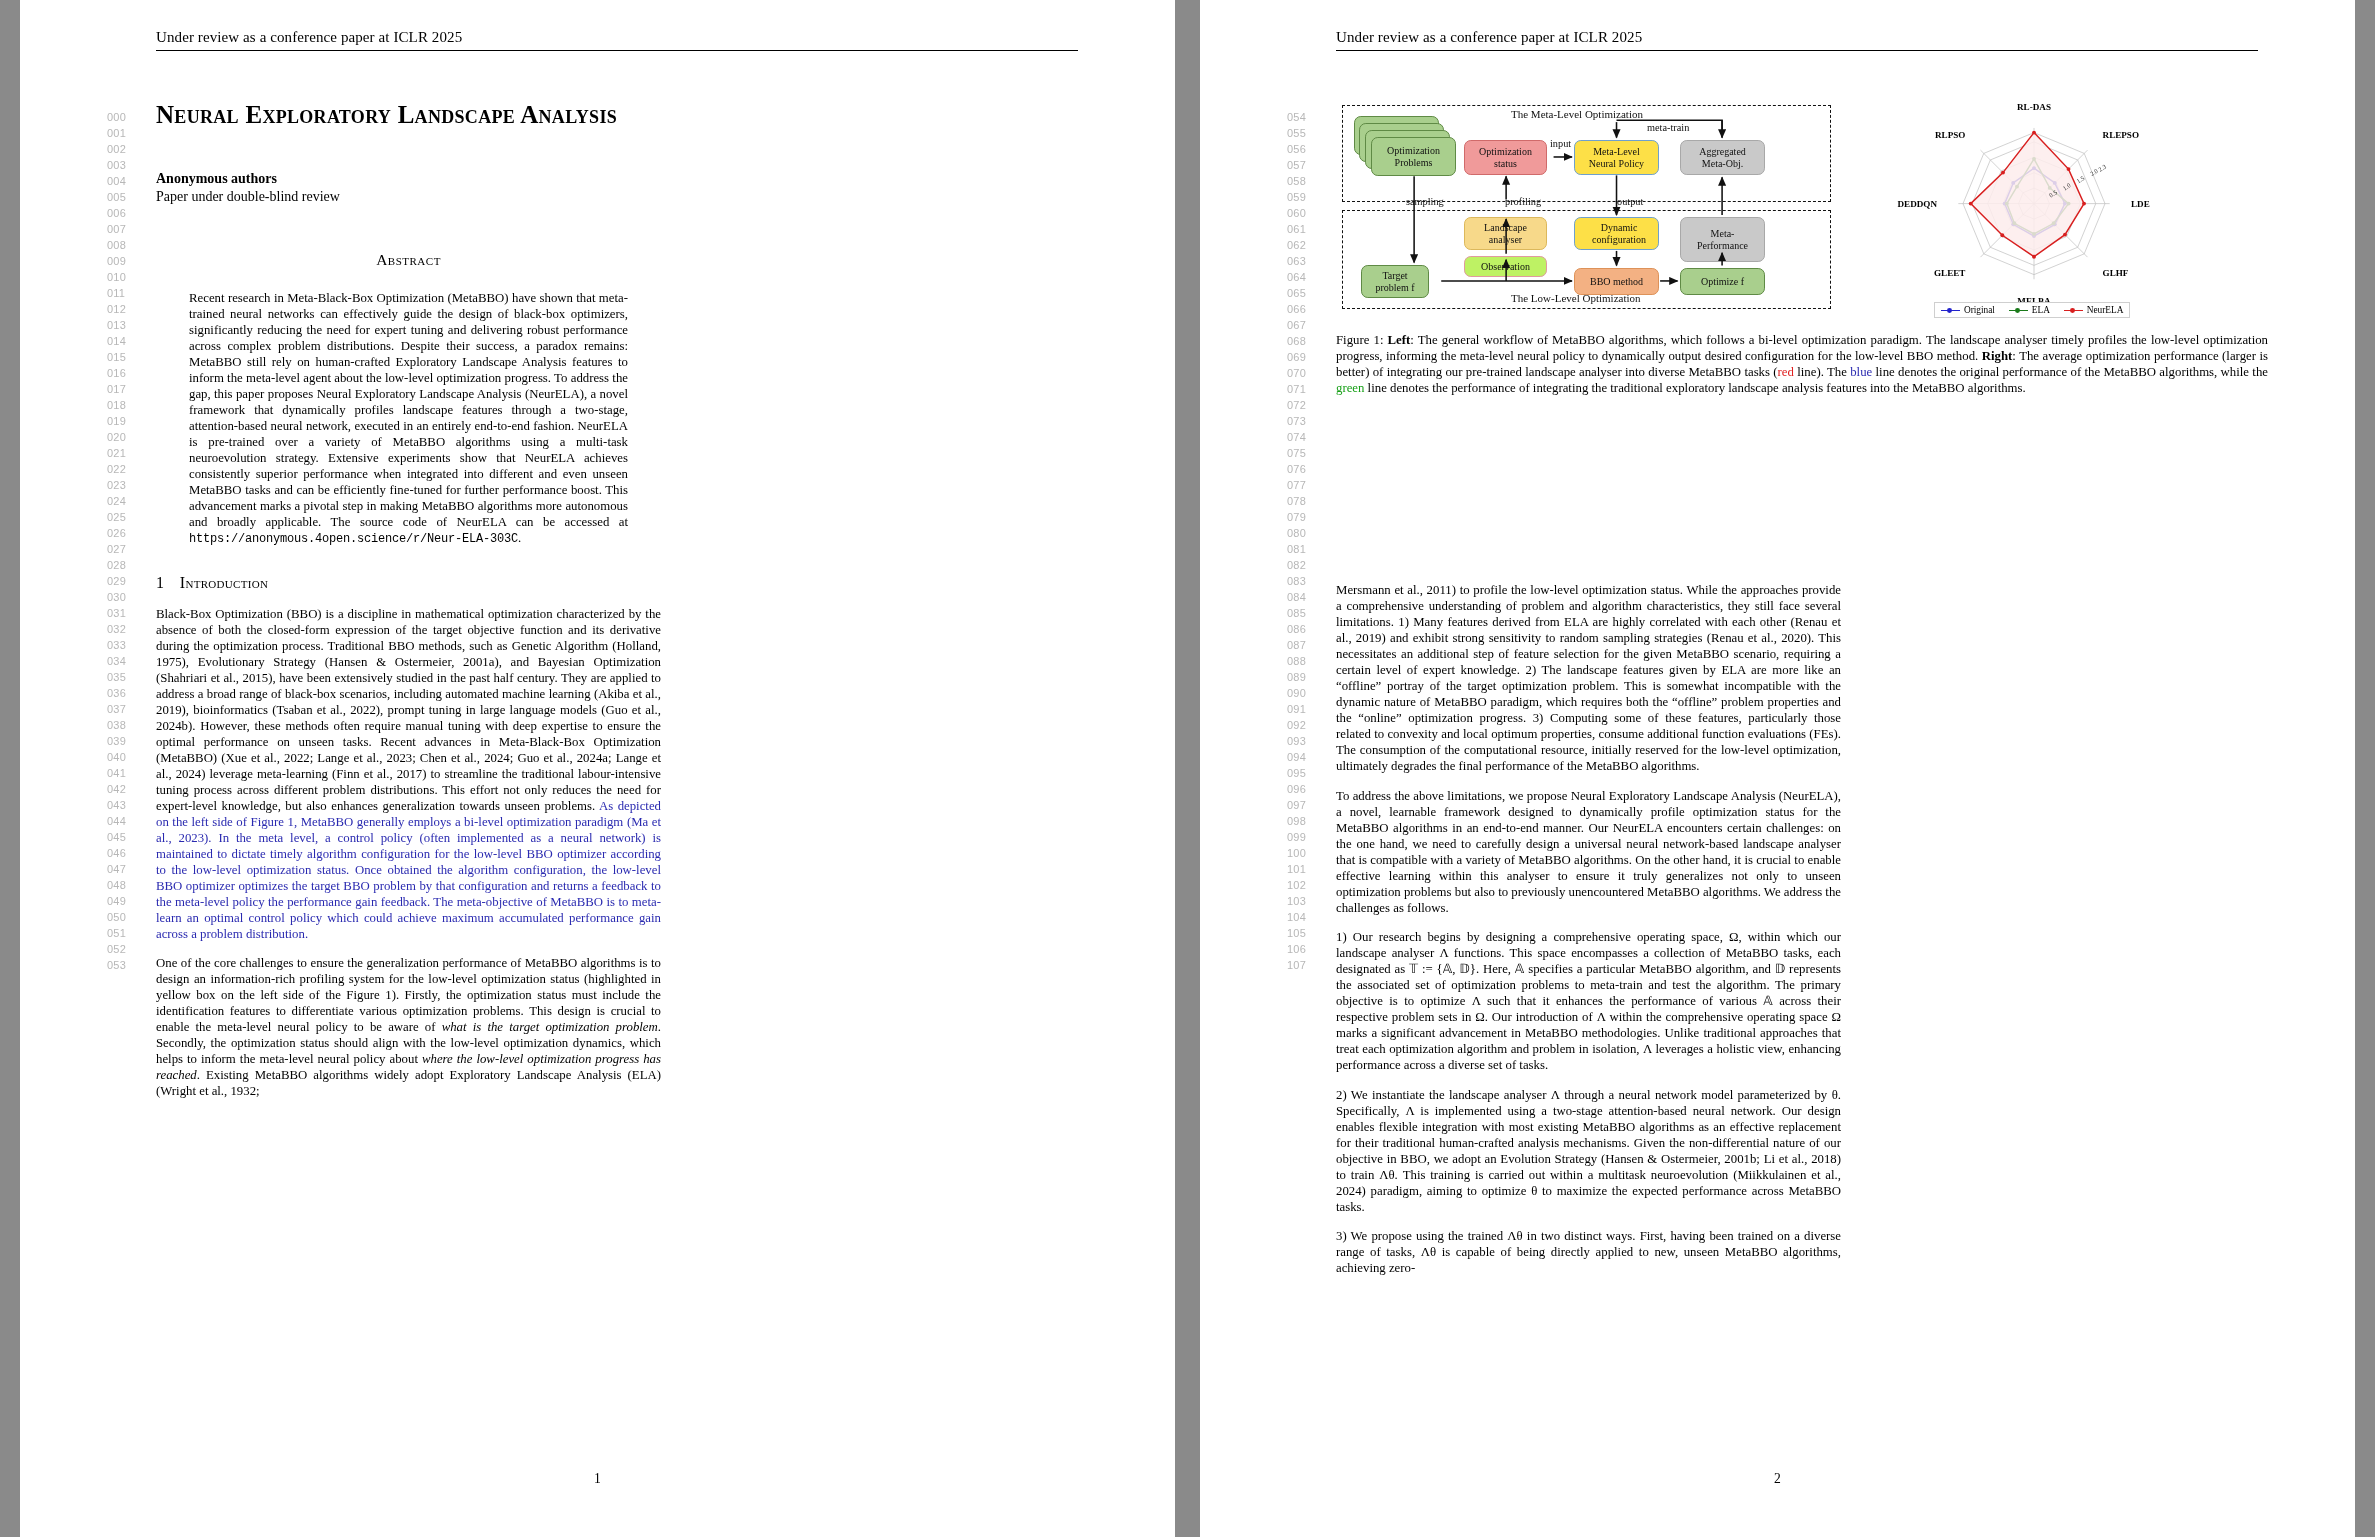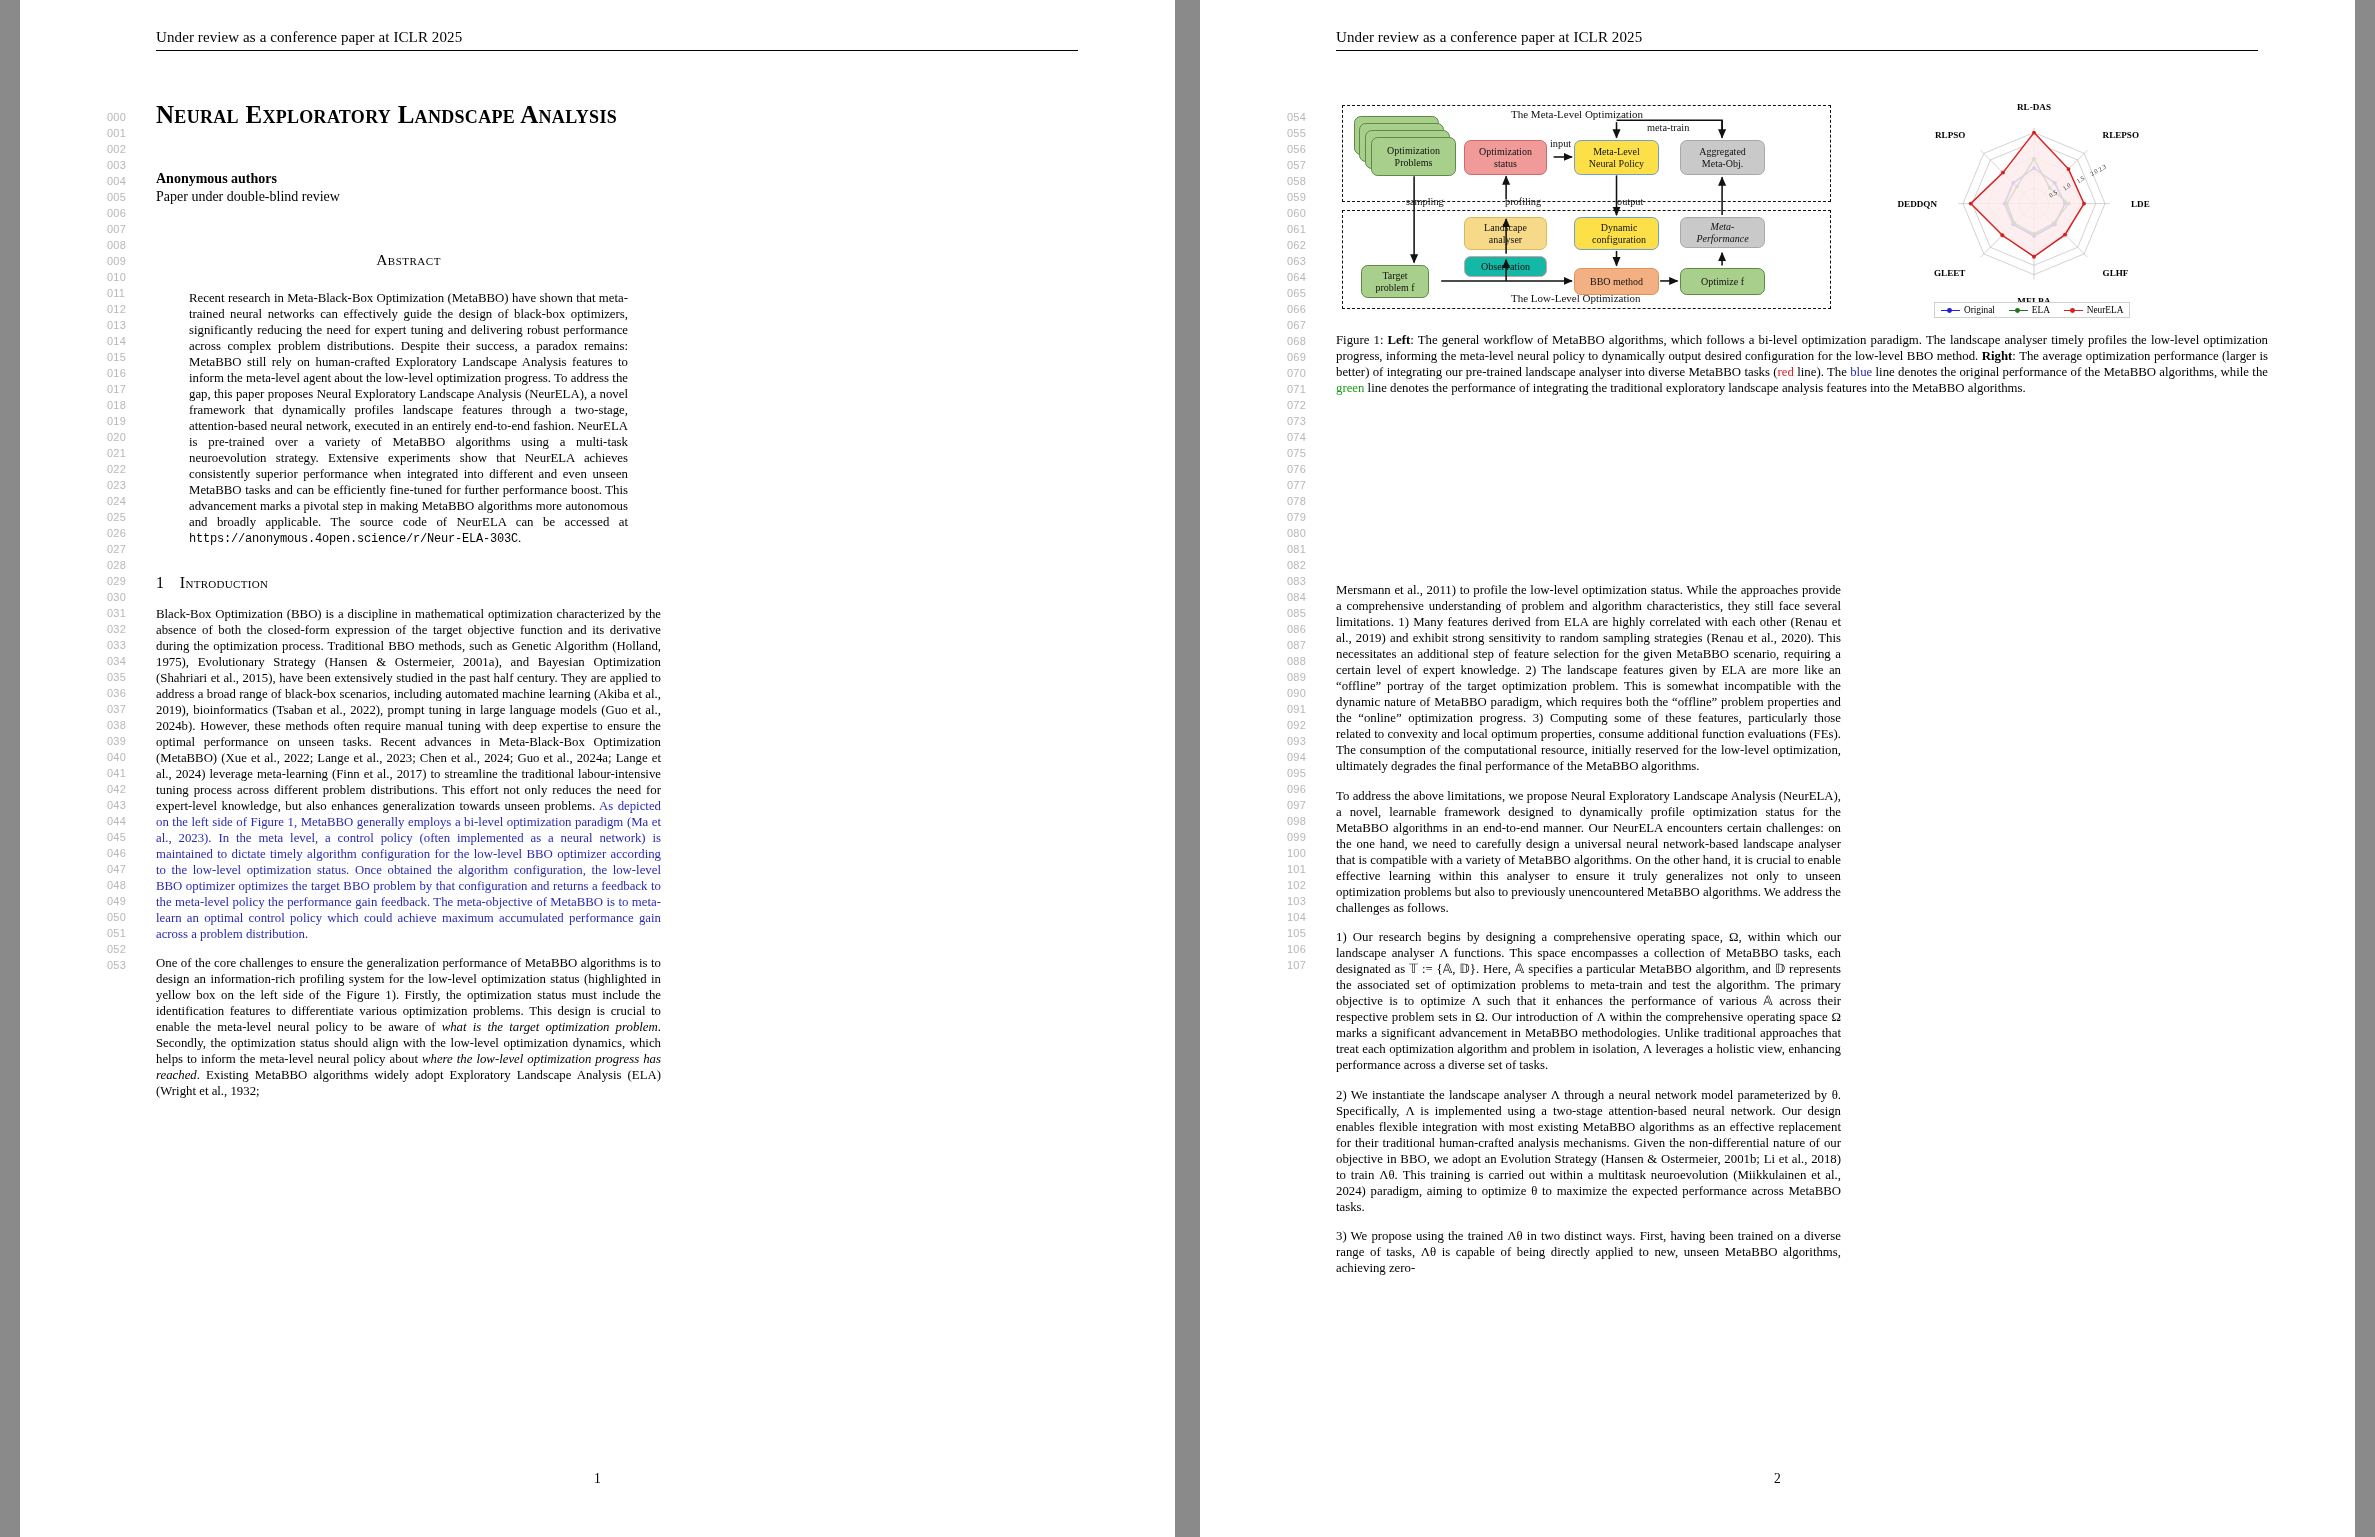--- a/index.html
+++ b/index.html
@@ -141,21 +141,21 @@
     border-radius: 6.8px;
     display: flex; align-items: center; justify-content: center;
     text-align: center;
     font-size: 10px;
     line-height: 11.3px;
     color: #111;
     padding: 1.9px 2.9px;
   }
   .n-green { background: #a9cf8d; border: 1.3px solid #5f8a45; }
   .n-red   { background: #f09a9a; border: 1.3px solid #d06a6a; }
-  .n-pink  { background: #14b8a6; border: 1.3px solid #e09aa0; }
+  .n-pink  { background: #bef264; border: 1.3px solid #e09aa0; }
   .n-blue  { background: #fde047; border: 1.3px solid #6fa0cd; }
   .n-gray  { background: #c9c9c9; border: 1.3px solid #a8a8a8; }
   .n-yellow{ background: #f7d98a; border: 1.3px solid #dcb85c; }
   .n-orange{ background: #f3b183; border: 1.3px solid #dd9259; }
   .stackshadow {
     position: absolute;
     background: #a9cf8d; border: 1.3px solid #5f8a45; border-radius: 6.8px;
   }
   .flabel {
     position: absolute;
@@ -373,21 +373,21 @@
 status</div>
           <div class="node n-blue" style="left:238px; top:45px; width:85px; height:35px; white-space:pre-line;">Meta-Level
 Neural Policy</div>
           <div class="node n-gray" style="left:344px; top:45px; width:85px; height:35px; white-space:pre-line;">Aggregated
 Meta-Obj.</div>
 
           <div class="node n-yellow" style="left:128px; top:122px; width:83px; height:33px; white-space:pre-line;">Landscape
 analyser</div>
           <div class="node n-blue" style="left:238px; top:122px; width:85px; height:33px; white-space:pre-line;padding-left:8px;">Dynamic
 configuration</div>
-          <div class="node n-gray" style="left:344px; top:122px; width:85px; height:31px; white-space:pre-line;font-style:italic;">Meta-
+          <div class="node n-gray" style="left:344px; top:122px; width:85px; height:45px; white-space:pre-line;">Meta-
 Performance</div>
 
           <div class="node n-pink" style="left:128px; top:161px; width:83px; height:21.3px;">Observation</div>
 
           <div class="node n-green" style="left:25px; top:170px; width:68px; height:33px; white-space:pre-line;">Target
 problem f</div>
           <div class="node n-orange" style="left:238px; top:173px; width:85px; height:27px;">BBO method</div>
           <div class="node n-green" style="left:344px; top:173px; width:85px; height:27px;">Optimize f</div>
 
           <div class="flabel" style="left:214px; top:43px;">input</div>

